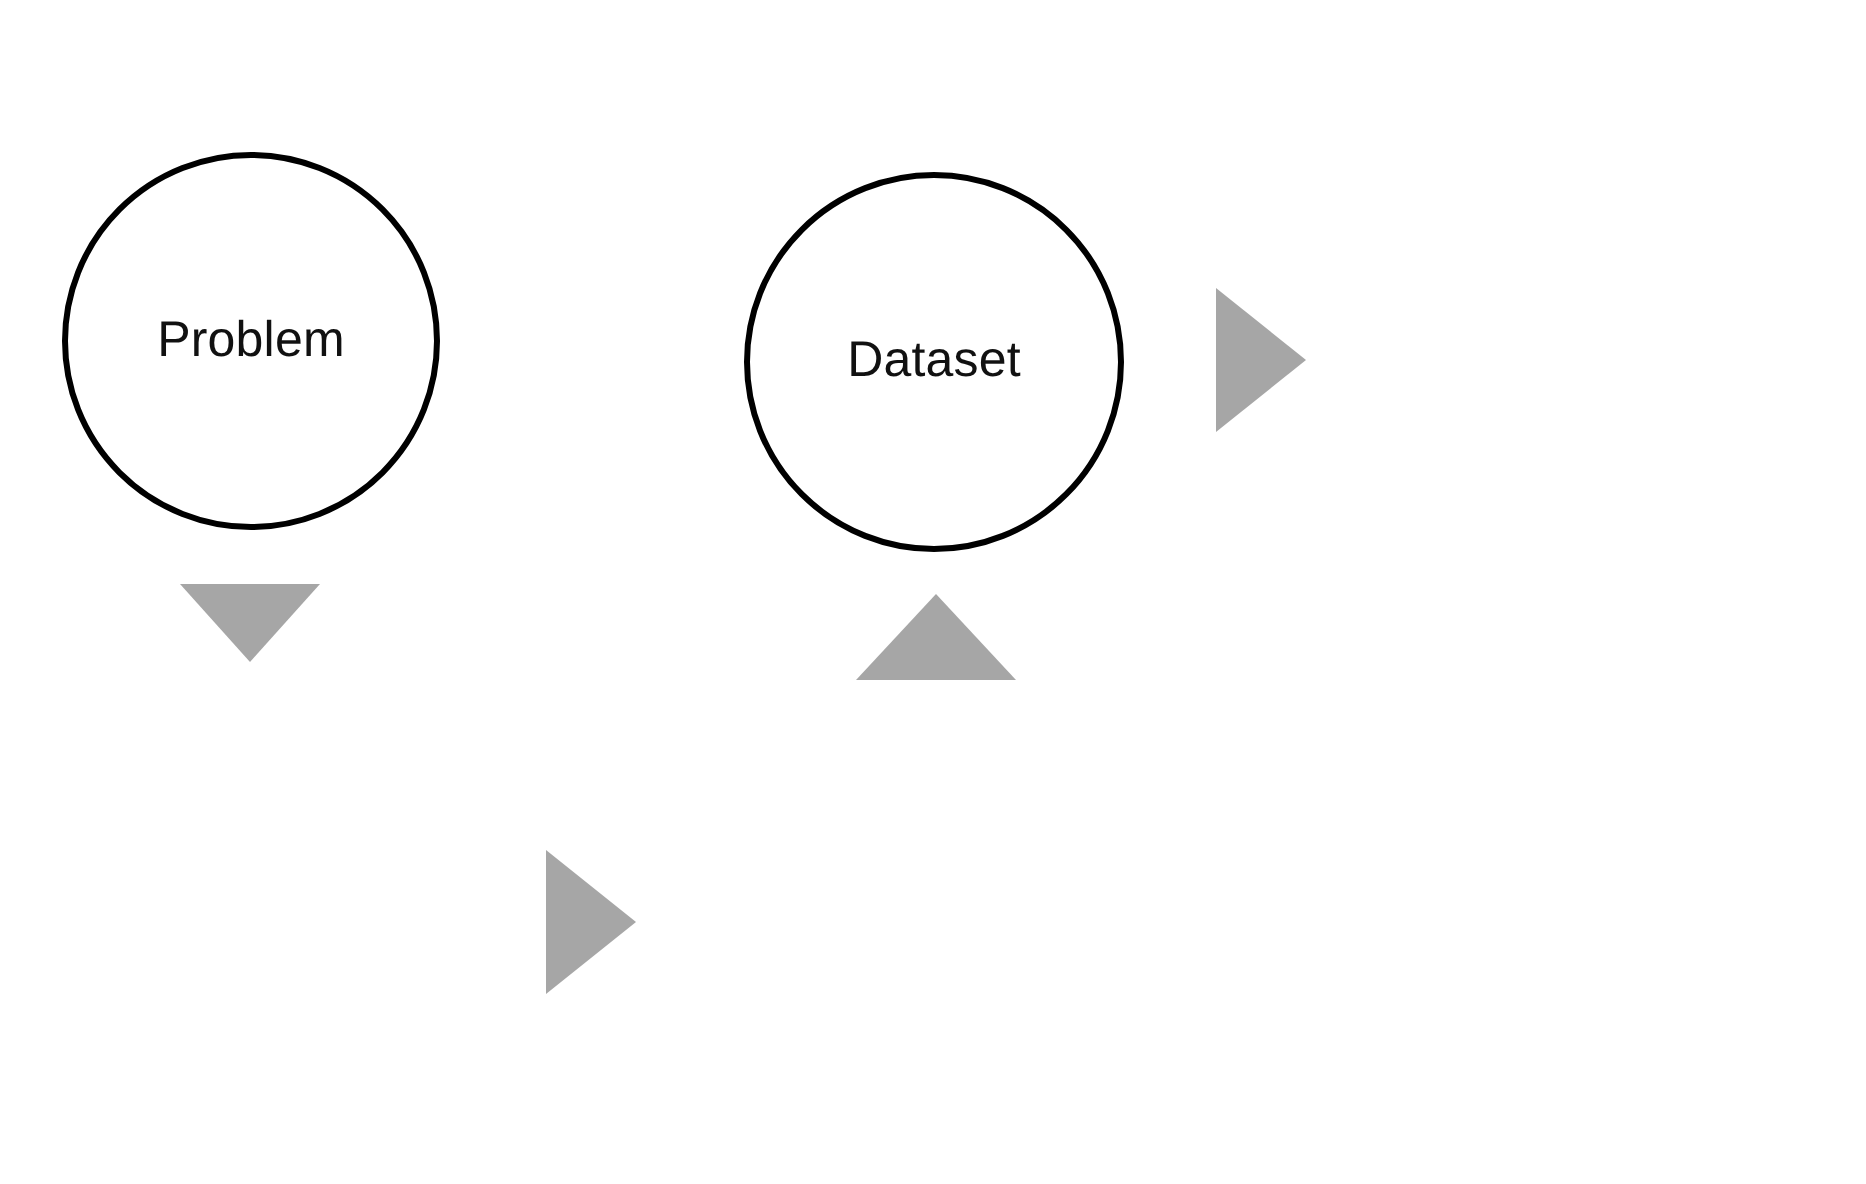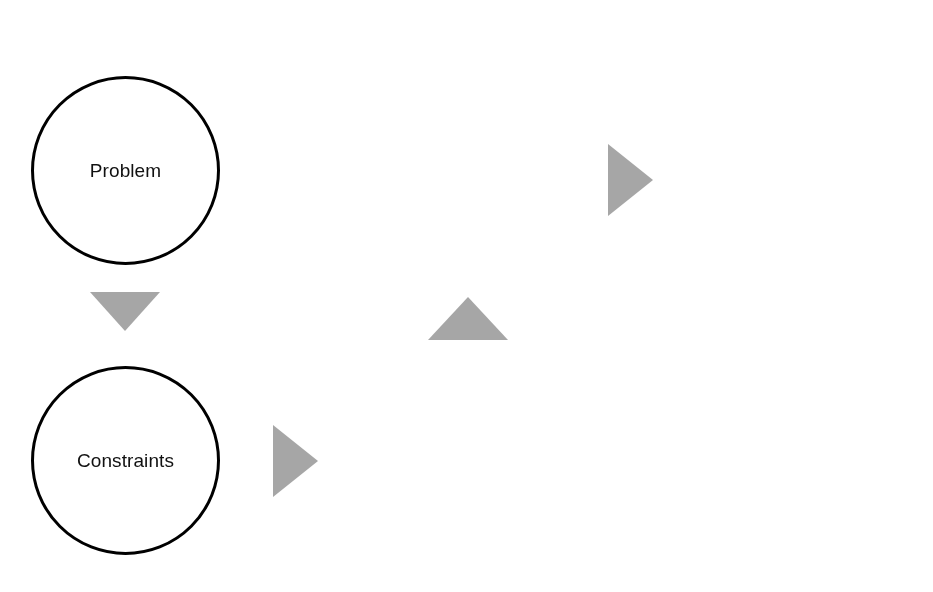--- a/index.html
+++ b/index.html
@@ -24,21 +24,21 @@
     border-radius: 50%;
     background: #ffffff;
     border: 3px solid #000000;
     display: flex;
     align-items: center;
     justify-content: center;
     text-align: center;
   }
   .node-label {
     color: #111111;
-    font-size: 19px;
+    font-size: 25px;
     line-height: 1.34;
     font-family: "Liberation Sans", sans-serif;
     letter-spacing: 0.1px;
     white-space: pre-line;
     user-select: none;
   }
   
   .node-problem      { left: 31px;  top: 76px;  width: 189px; height: 189px; }
   .node-dataset      { left: 372px; top: 86px;  width: 190px; height: 190px; }
   .node-design       { left: 697px; top: 86px;  width: 190px; height: 190px; }
@@ -73,25 +73,25 @@
 </style>
 </head>
 <body>
 
 <div id="canvas">
 
   <div class="node node-problem">
     <span class="node-label">Problem</span>
   </div>
 
+  <div class="node node-dataset">
+    <span class="node-label">Dataset</span>
+  </div>
 
 
-  <div class="node node-constraints">
-    <span class="node-label">Constraints</span>
-  </div>
 
 
   <div class="arrow arrow-down arrow-problem-constraints"></div>
 
   <div class="arrow arrow-right arrow-constraints-existing"></div>
 
   <div class="arrow arrow-up arrow-existing-dataset"></div>
 
   <div class="arrow arrow-right arrow-dataset-design"></div>
 

